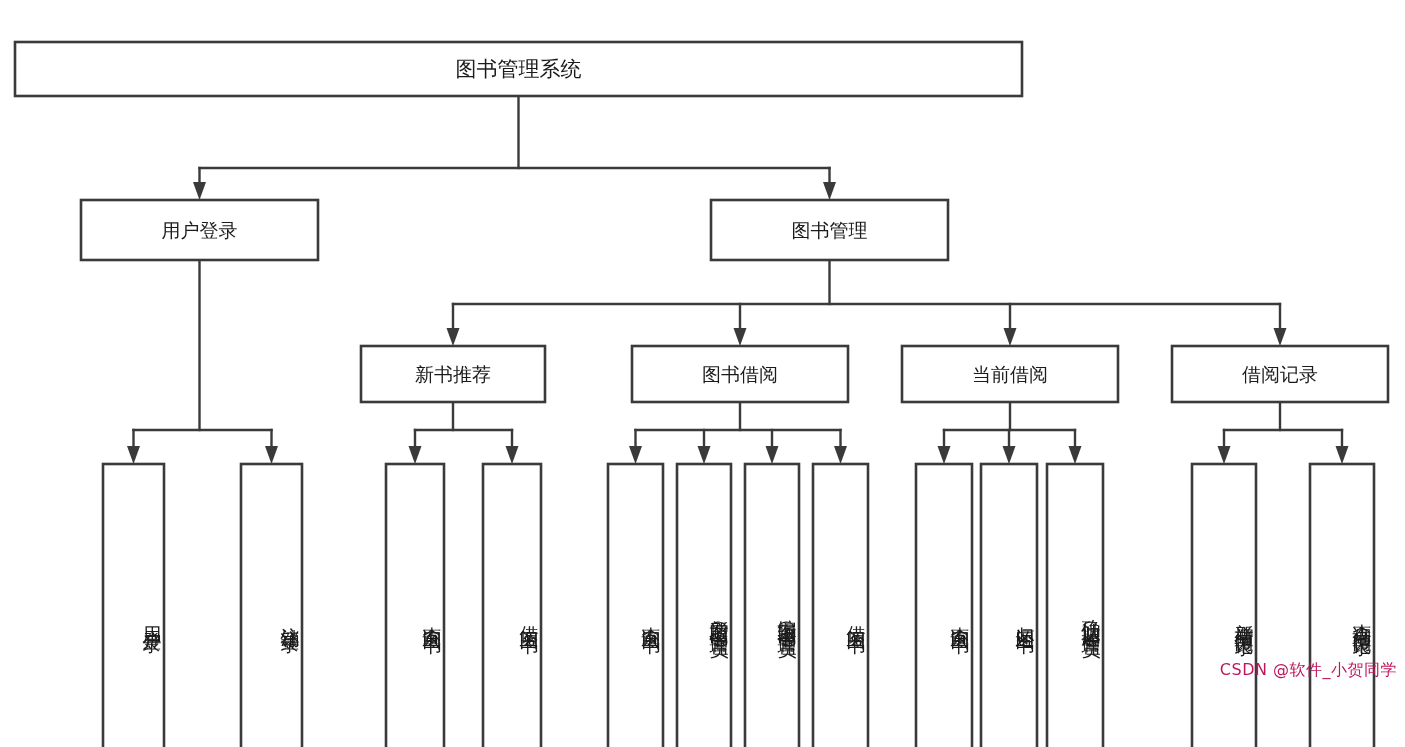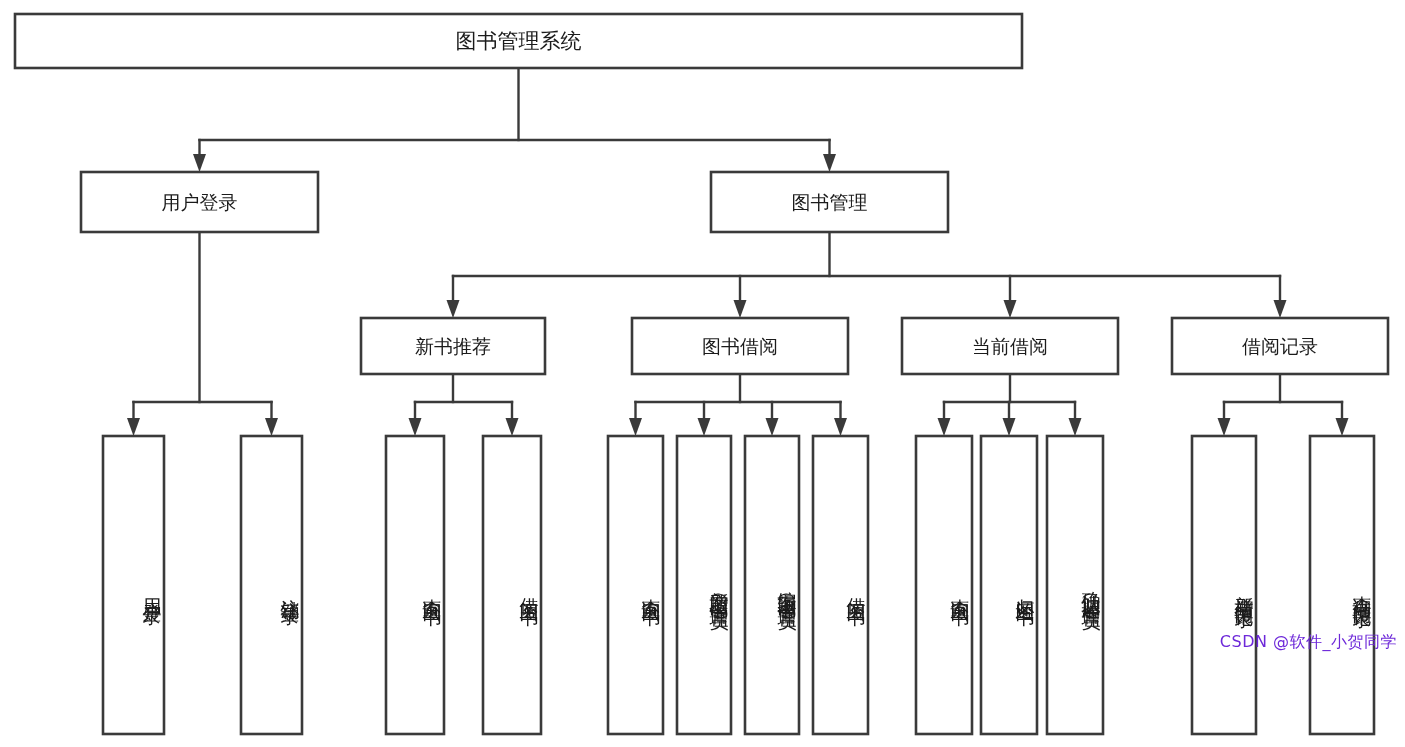--- a/index.html
+++ b/index.html
@@ -10,20 +10,21 @@
   body {
     width: 1405px;
     height: 747px;
     font-family: "DejaVu Sans", "Liberation Sans", sans-serif;
     overflow: hidden;
   }
   #diagram-root {
     position: relative;
     width: 1405px;
     height: 659px;
+    margin-top: 28px;
   }
   svg#tree-svg {
     position: absolute;
     top: 0;
     left: 0;
     width: 1405px;
     height: 747px;
   }
   .node-box {
     fill: #ffffff;
@@ -64,21 +65,21 @@
     display: flex;
     align-items: flex-start;
     justify-content: center;
   }
   #watermark {
     position: absolute;
     right: 8px;
     bottom: 6px;
     font-family: "DejaVu Sans", "Liberation Sans", sans-serif;
     font-size: 16px;
-    color: #6d28d9;
+    color: #be185d;
     white-space: nowrap;
     letter-spacing: 0.5px;
   }
 </style>
 </head>
 <body>
 
 <div id="diagram-root">
 
   <svg id="tree-svg" viewBox="0 0 1405 747">

